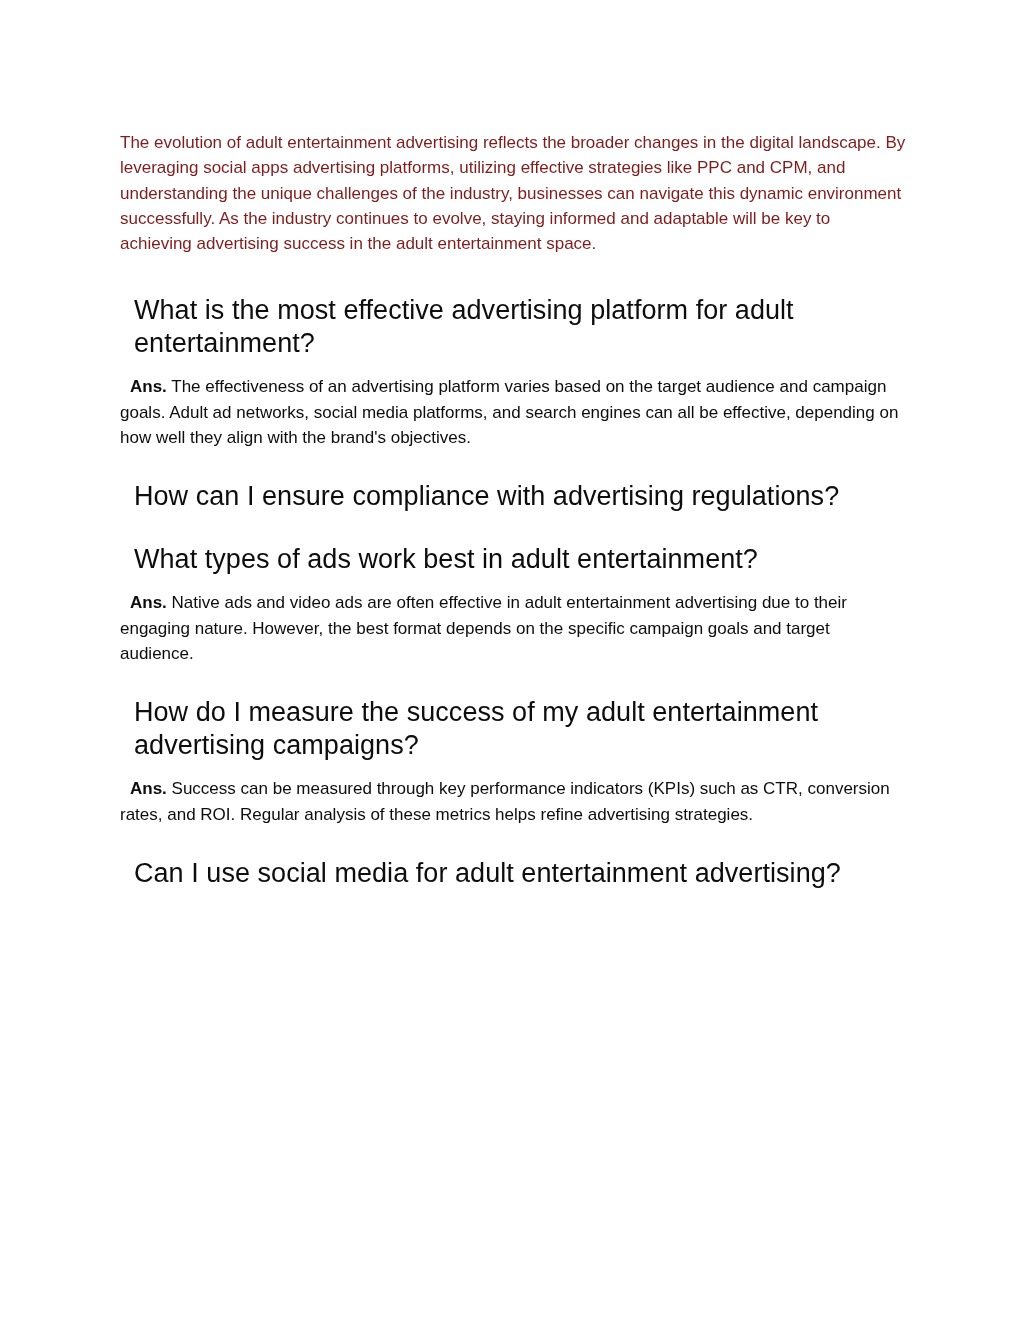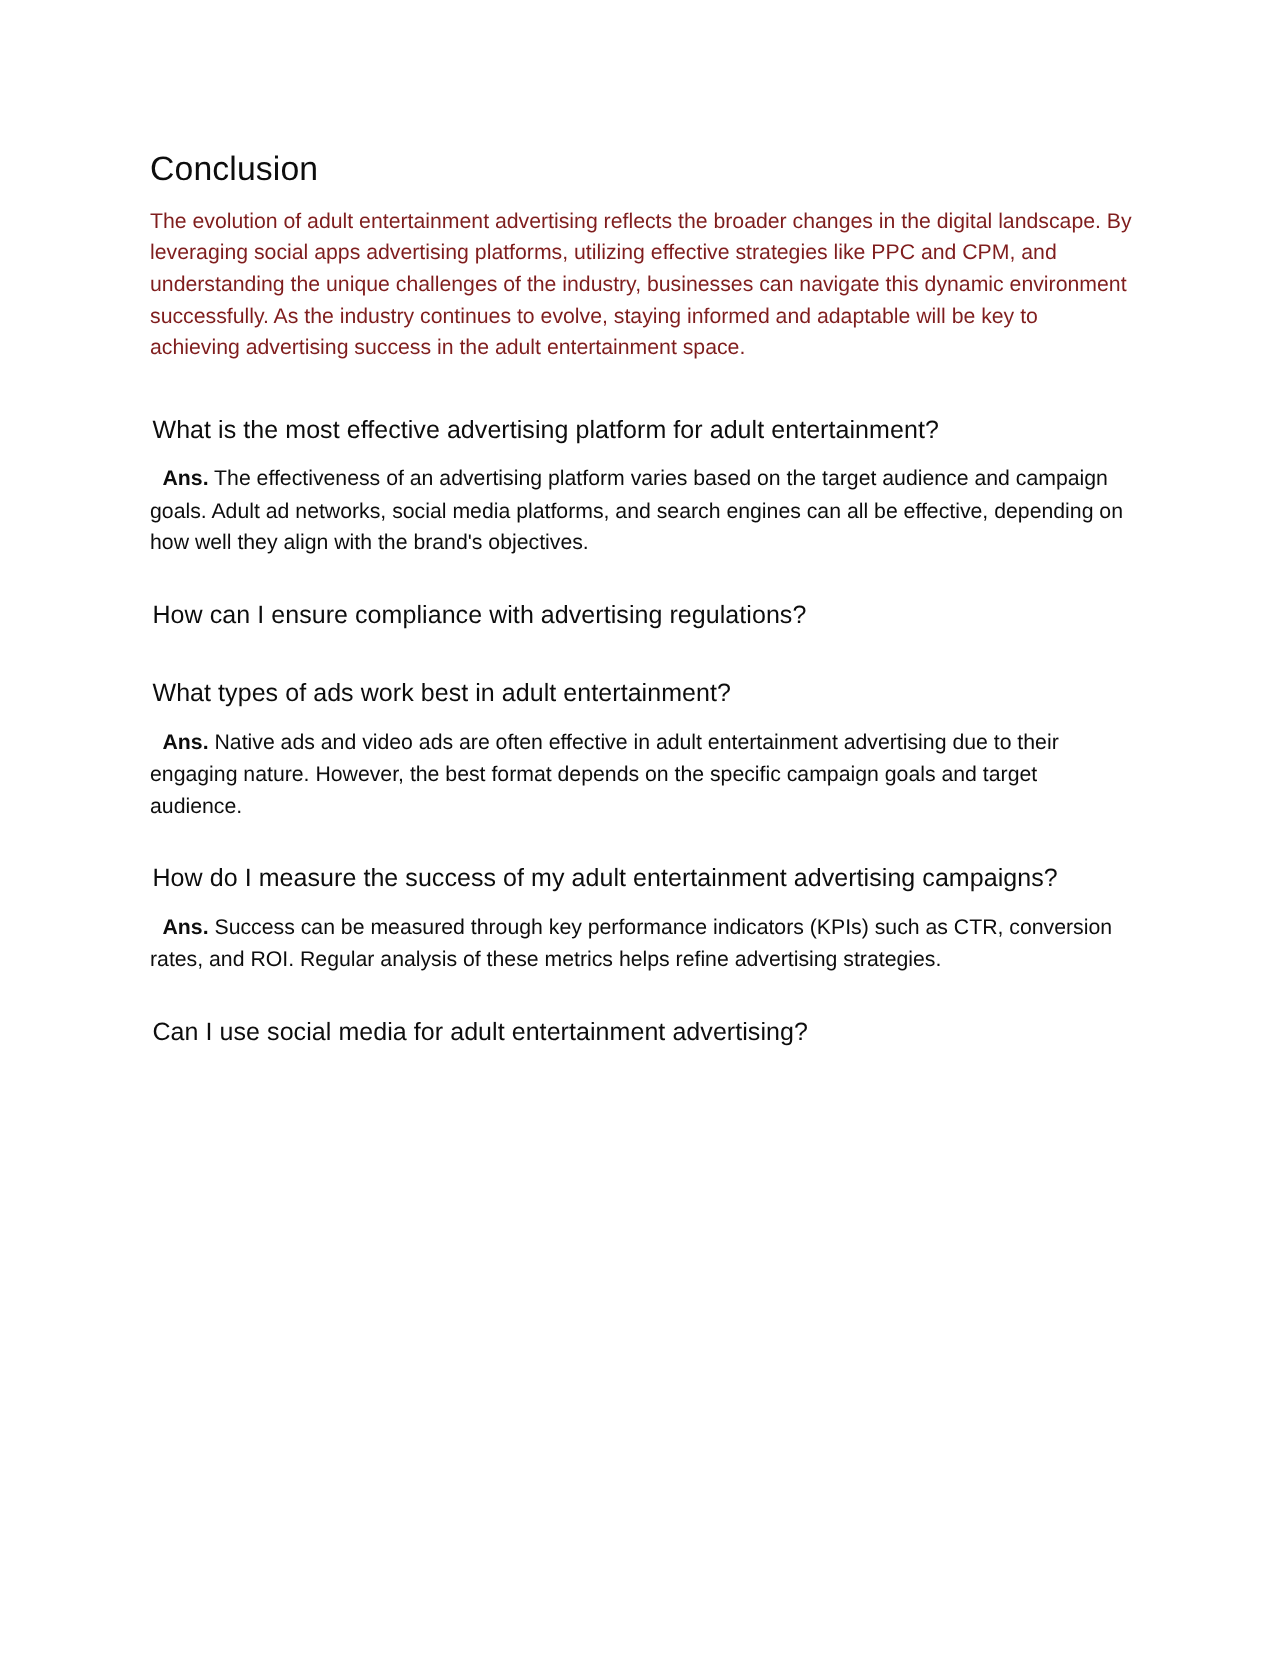--- a/index.html
+++ b/index.html
@@ -53,24 +53,24 @@
     font-size: 17px;
     font-weight: 400;
     line-height: 25.3px;
     margin: 12px 0 0 0;
     color: #7f1d1d;
     text-align: left;
   }
 
   
   .faq-question {
-    font-size: 20px;
+    font-size: 27px;
     font-weight: 400;
     line-height: 33px;
-    margin: 2px;
+    margin: 14px;
     color: #0d0d0d;
     letter-spacing: 0.05px;
   }
 
   .faq-item {
     margin-top: 30px;
   }
 
   .faq-item:first-of-type {
     margin-top: 25px;
@@ -93,21 +93,20 @@
     font-weight: 400;
   }
 </style>
 </head>
 <body>
 
 <div class="page">
   <div class="content">
 
     <section class="section-block">
-      <h2 class="section-heading">Conclusion</h2>
       <p class="body-text">The evolution of adult entertainment advertising reflects the broader changes in the digital landscape. By leveraging social apps advertising platforms, utilizing effective strategies like PPC and CPM, and understanding the unique challenges of the industry, businesses can navigate this dynamic environment successfully. As the industry continues to evolve, staying informed and adaptable will be key to achieving advertising success in the adult entertainment space.</p>
     </section>
 
     <section class="section-block faqs">
 
       <div class="faq-item">
         <h3 class="faq-question">What is the most effective advertising platform for adult entertainment?</h3>
         <p class="faq-answer"><span class="ans-label">Ans.</span> <span class="ans-body">The effectiveness of an advertising platform varies based on the target audience and campaign goals. Adult ad networks, social media platforms, and search engines can all be effective, depending on how well they align with the brand's objectives.</span></p>
       </div>
 

